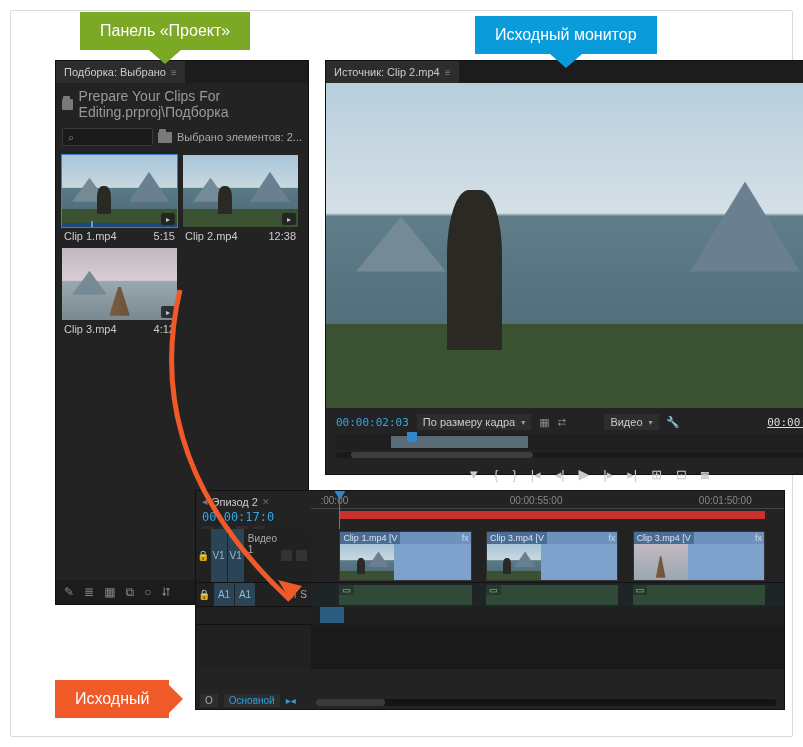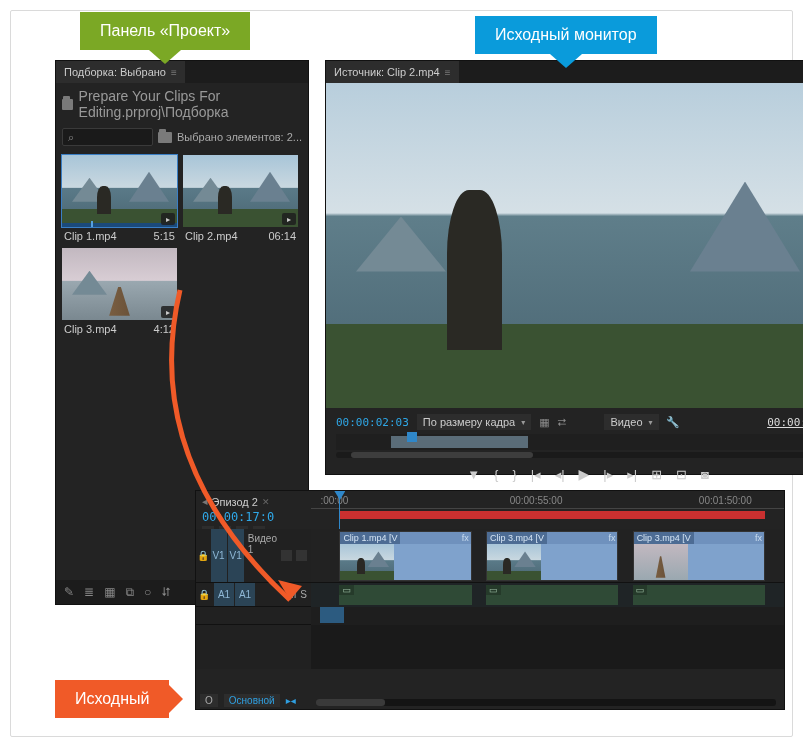--- a/index.html
+++ b/index.html
@@ -227,21 +227,21 @@
       <div class="thumb-img">
           <div class="sky"></div>
           <div class="mtn"></div>
           <div class="mtn2"></div>
           <div class="green"></div>
           <div class="figure"></div>
           <div class="vid-badge">▸</div>
         </div>
       <div class="thumb-label-row">
           <span>Clip 2.mp4</span>
-          <span>06:14</span>
+          <span>12:38</span>
         </div>
     </div>
     <div class="thumb">
       <div class="thumb-img">
           <div class="sky" style="background:linear-gradient(#c2b8c0 0%,#d8cdd4 45%,#9aa8b0 46%,#7a8890 100%);"></div>
           <div class="mtn2"></div>
           <div class="pier"></div>
           <div class="vid-badge">▸</div>
         </div>
       <div class="thumb-label-row">

